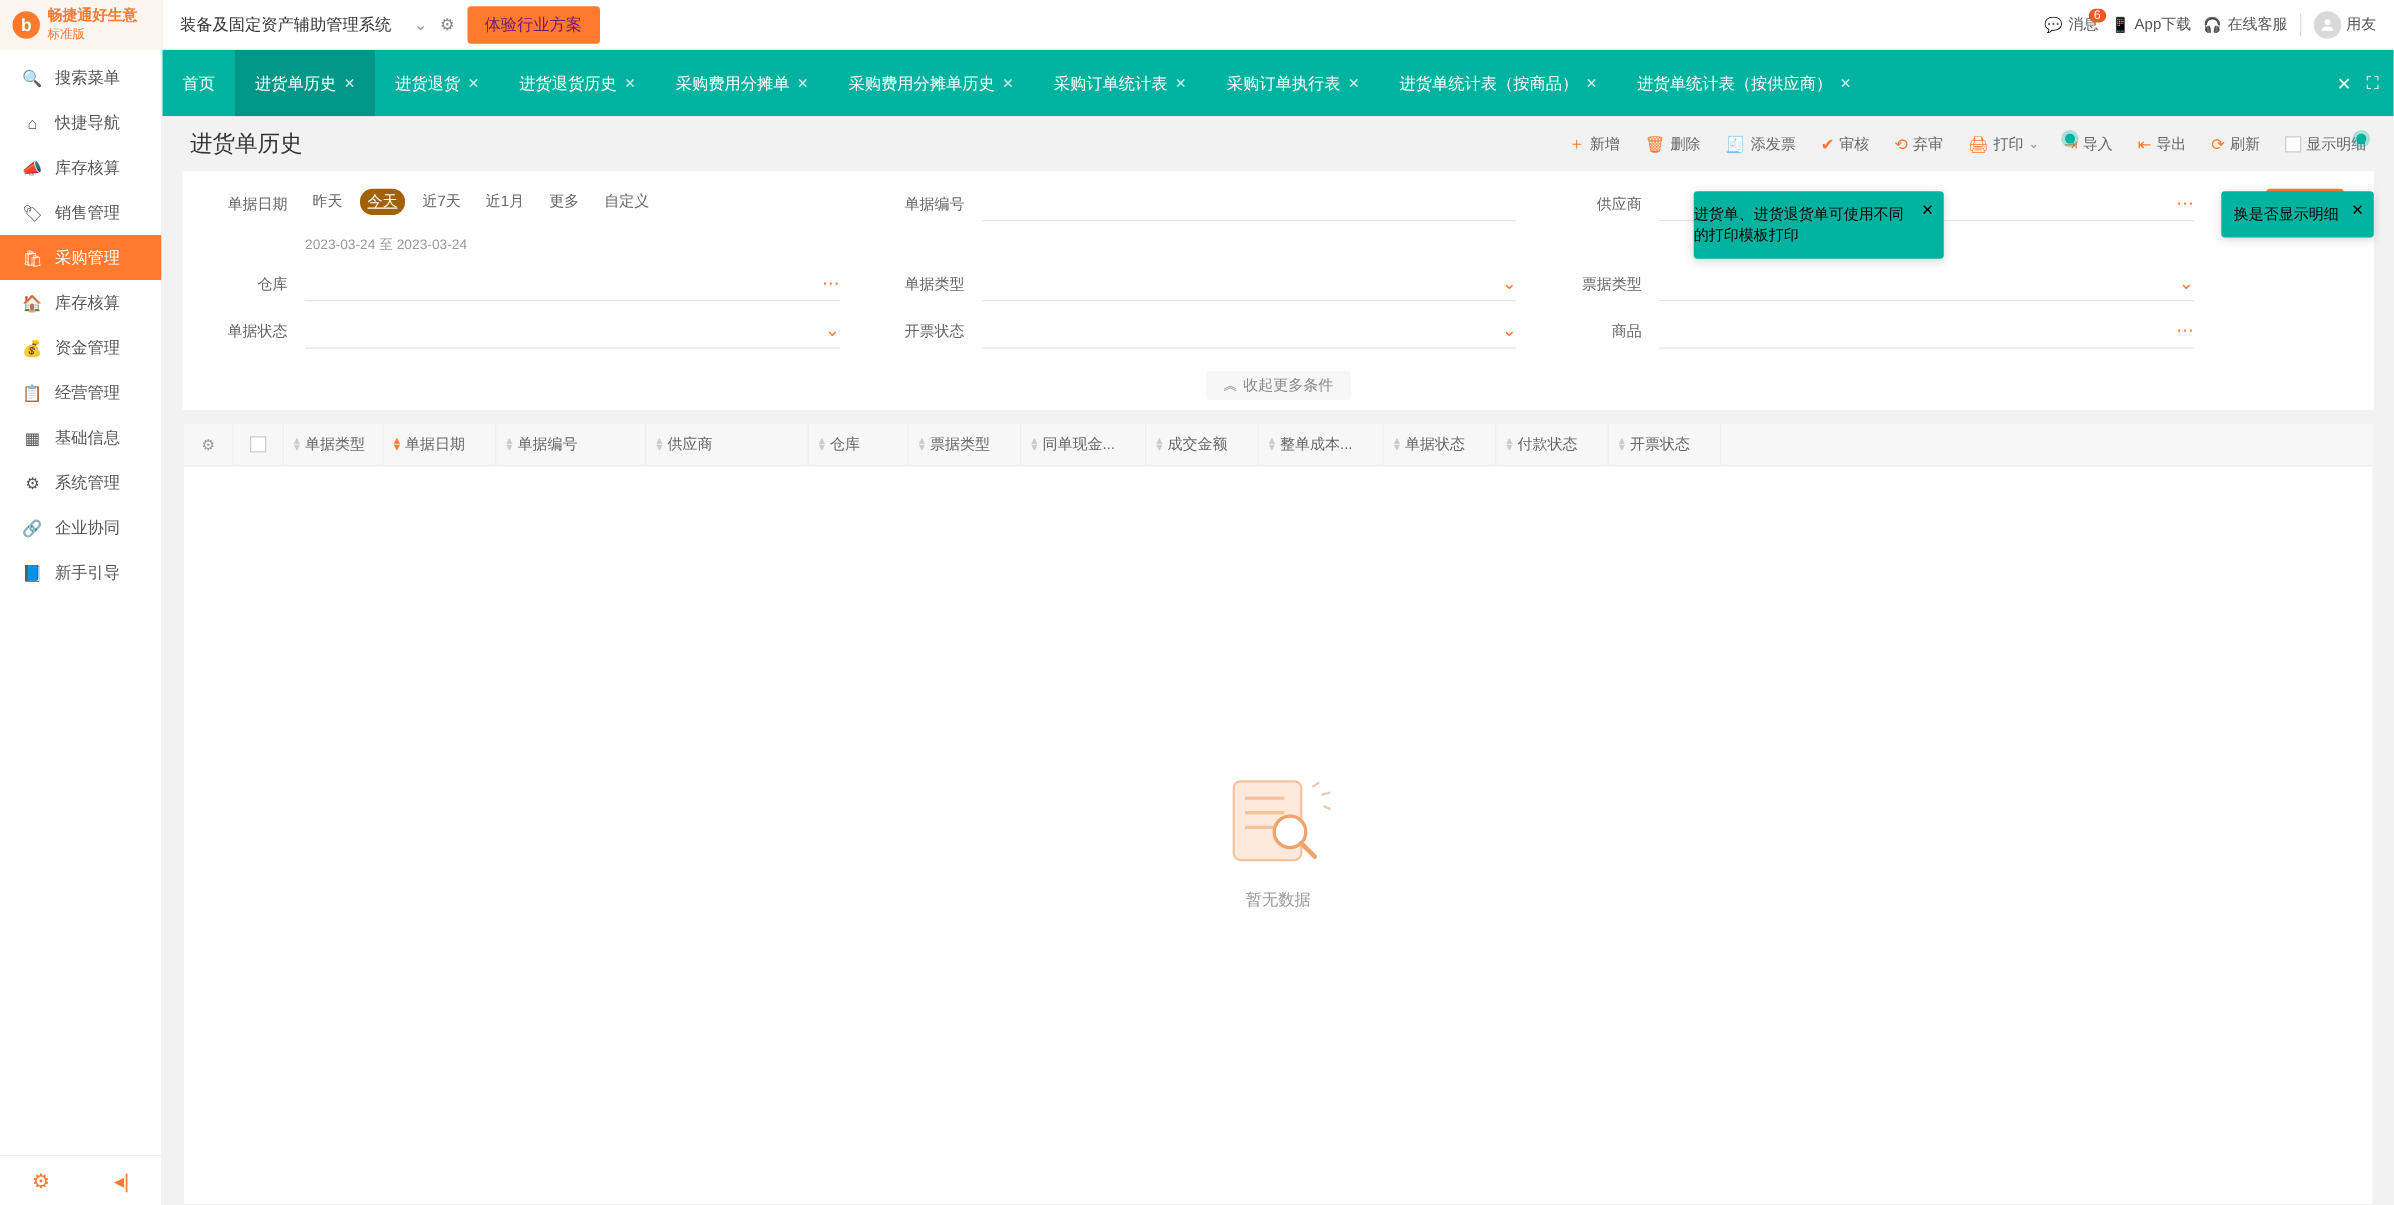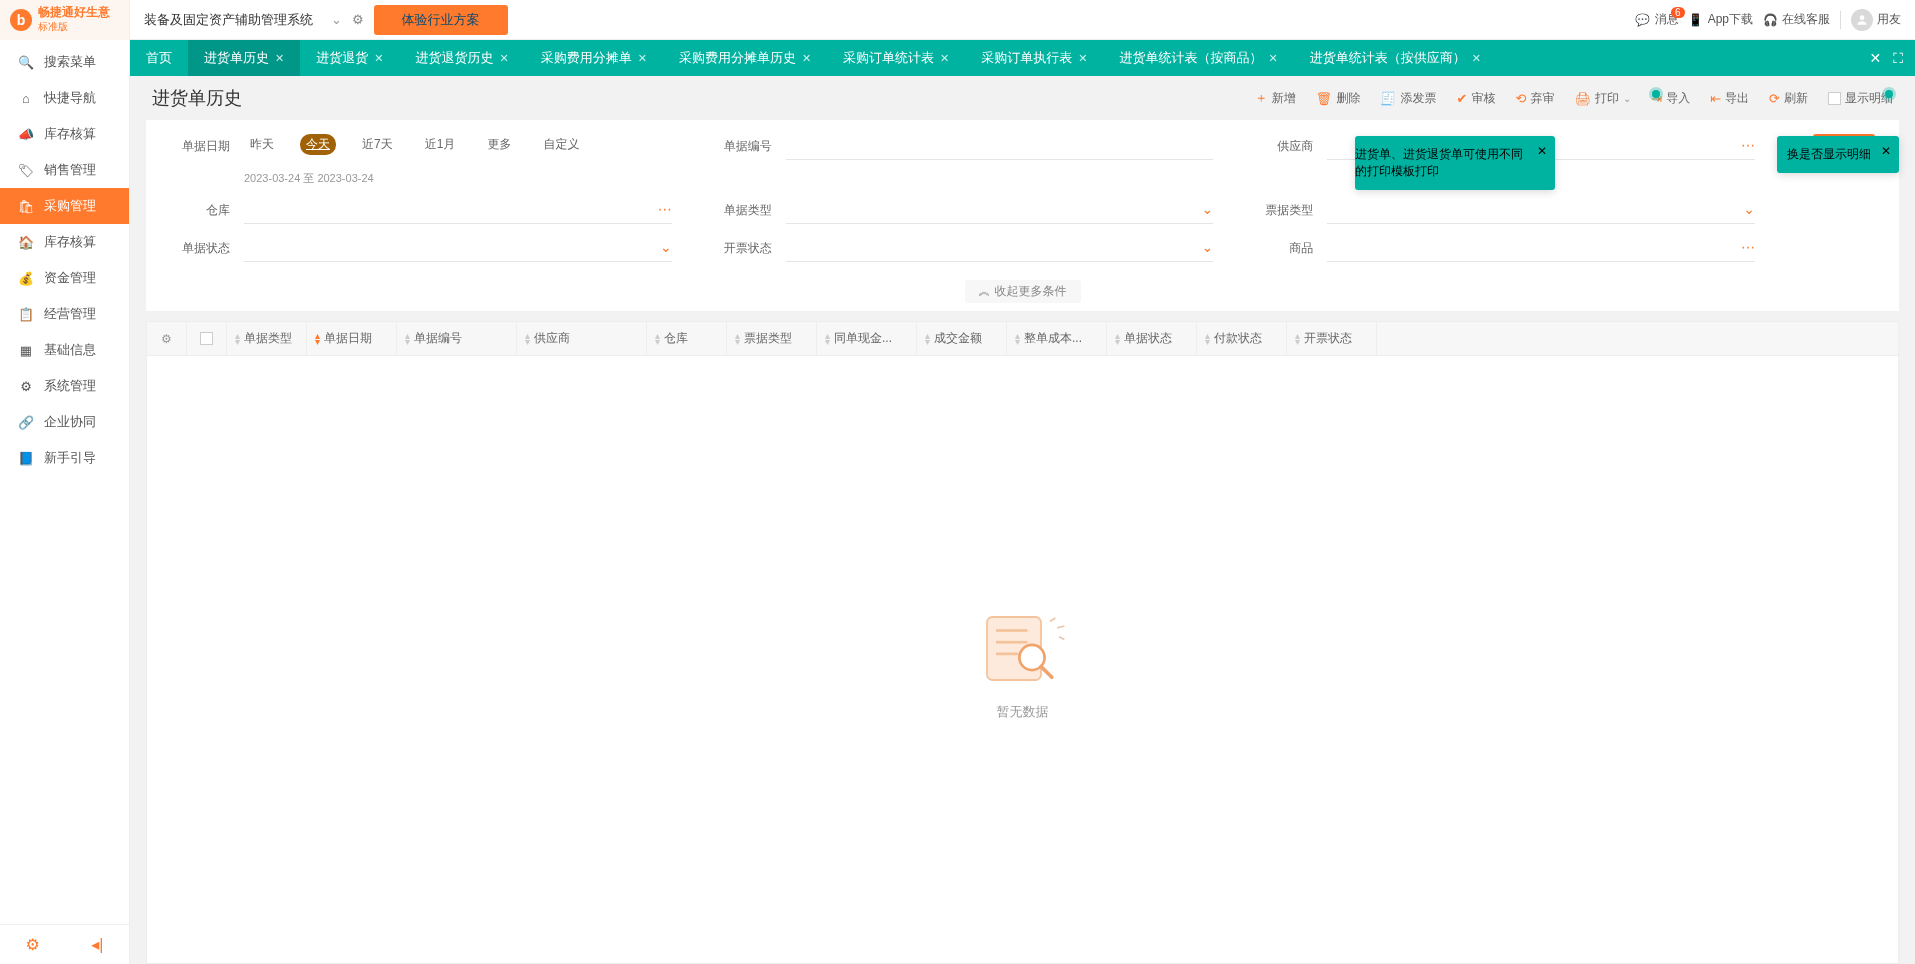--- a/index.html
+++ b/index.html
@@ -14,46 +14,46 @@
 .side-item { display: flex; align-items: center; gap: 10px; height: 36px; padding: 0 18px; cursor: pointer; color: #555; font-size: 13px; }
 .side-item.active { background: #ff7a2d; color: #fff; }
 .side-icon { width: 16px; height: 16px; display: inline-flex; align-items: center; justify-content: center; }
 .side-foot { height: 40px; border-top: 1px solid #eee; display: flex; align-items: center; justify-content: space-around; }
 .side-foot-icon { color: #ff7a2d; cursor: pointer; font-size: 16px; }
 .main { flex: 1; display: flex; flex-direction: column; min-width: 0; }
 .topbar { height: 40px; display: flex; align-items: center; padding: 0 14px; border-bottom: 1px solid #eee; gap: 10px; }
 .sys-name { font-size: 13px; color: #333; flex-shrink: 0; }
 .chev { color: #999; margin-left: 8px; }
 .gear-top { color: #888; cursor: pointer; }
-.try-btn { background: #ff7a2d; color: #0c4a6e; border: none; padding: 6px 28px; border-radius: 3px; cursor: pointer; font-size: 13px; }
+.try-btn { background: #ff7a2d; color: #701a75; border: none; padding: 6px 14px; border-radius: 3px; cursor: pointer; font-size: 13px; }
 .top-spacer { flex: 1; }
 .top-link { display: inline-flex; align-items: center; gap: 4px; color: #555; cursor: pointer; font-size: 12px; position: relative; }
 .badge { position: absolute; top: -4px; right: -6px; background: #ff5722; color: #fff; font-size: 10px; border-radius: 8px; padding: 0 4px; min-width: 14px; text-align: center; }
 .divider { width: 1px; height: 18px; background: #ddd; }
 .avatar { width: 22px; height: 22px; background: #d9d9d9; border-radius: 50%; display: inline-flex; align-items: center; justify-content: center; color: #fff; }
-.tabbar { height: 36px; background: #00b3a1; display: flex; align-items: stretch; color: #fff; position: relative; }
+.tabbar { height: 53px; background: #00b3a1; display: flex; align-items: stretch; color: #fff; position: relative; }
 .tab { display: flex; align-items: center; padding: 0 16px; cursor: pointer; font-size: 13px; gap: 6px; white-space: nowrap; }
 .tab.current { background: #009688; }
 .tab-close { font-size: 11px; opacity: 0.8; }
 .tab-end { margin-left: auto; display: flex; align-items: center; gap: 12px; padding: 0 12px; }
 .tab-end-icon { cursor: pointer; font-size: 14px; }
 .content { flex: 1; background: #f2f2f2; padding: 0; display: flex; flex-direction: column; overflow: hidden; position: relative; }
 .page-head { display: flex; align-items: center; padding: 10px 22px 10px; }
 .page-title { font-size: 18px; color: #333; font-weight: 500; }
 .page-actions { margin-left: auto; display: flex; align-items: center; gap: 20px; font-size: 12px; color: #666; }
 .act { display: inline-flex; align-items: center; gap: 4px; cursor: pointer; }
 .act-icon { color: #ff7a2d; font-size: 13px; }
 .act-chev { color: #999; font-size: 10px; }
 .chk { width: 13px; height: 13px; border: 1px solid #ccc; display: inline-block; vertical-align: middle; background: #fff; }
 .card { background: #fff; margin: 0 16px 10px; padding: 14px 24px 6px; }
 .filter-row { display: flex; gap: 40px; margin-bottom: 12px; align-items: flex-start; }
 .filter-cell { display: flex; align-items: flex-start; gap: 14px; flex: 1; min-width: 0; }
 .filter-label { width: 60px; text-align: right; color: #666; font-size: 12px; padding-top: 4px; flex-shrink: 0; }
 .filter-body { flex: 1; }
-.date-opts { display: flex; gap: 20px; align-items: center; font-size: 12px; }
+.date-opts { display: flex; gap: 8px; align-items: center; font-size: 12px; }
 .date-opt { color: #666; cursor: pointer; padding: 2px 6px; border-radius: 10px; }
 .date-opt.active { background: #a16207; color: #fff; text-decoration: underline; }
 .date-range { color: #999; font-size: 11px; margin-top: 16px; }
 .inp-line { height: 26px; border-bottom: 1px solid #e5e5e5; position: relative; }
 .inp-suffix { position: absolute; right: 0; top: 3px; color: #ff7a2d; font-size: 14px; cursor: pointer; }
 .query-btn { background: #ff7a2d; color: #fff; border: none; padding: 6px 18px; border-radius: 3px; cursor: pointer; font-size: 13px; }
 .collapse-bar { text-align: center; padding: 6px 0 2px; }
 .collapse-btn { display: inline-flex; align-items: center; gap: 4px; color: #888; font-size: 12px; cursor: pointer; background: #f7f7f7; padding: 3px 14px; border-radius: 3px; }
 .table-wrap { background: #fff; margin: 0 16px; flex: 1; display: flex; flex-direction: column; overflow: hidden; border: 1px solid #eee; }
 .thead-row { display: flex; background: #f7f7f7; height: 34px; align-items: center; border-bottom: 1px solid #eee; }

